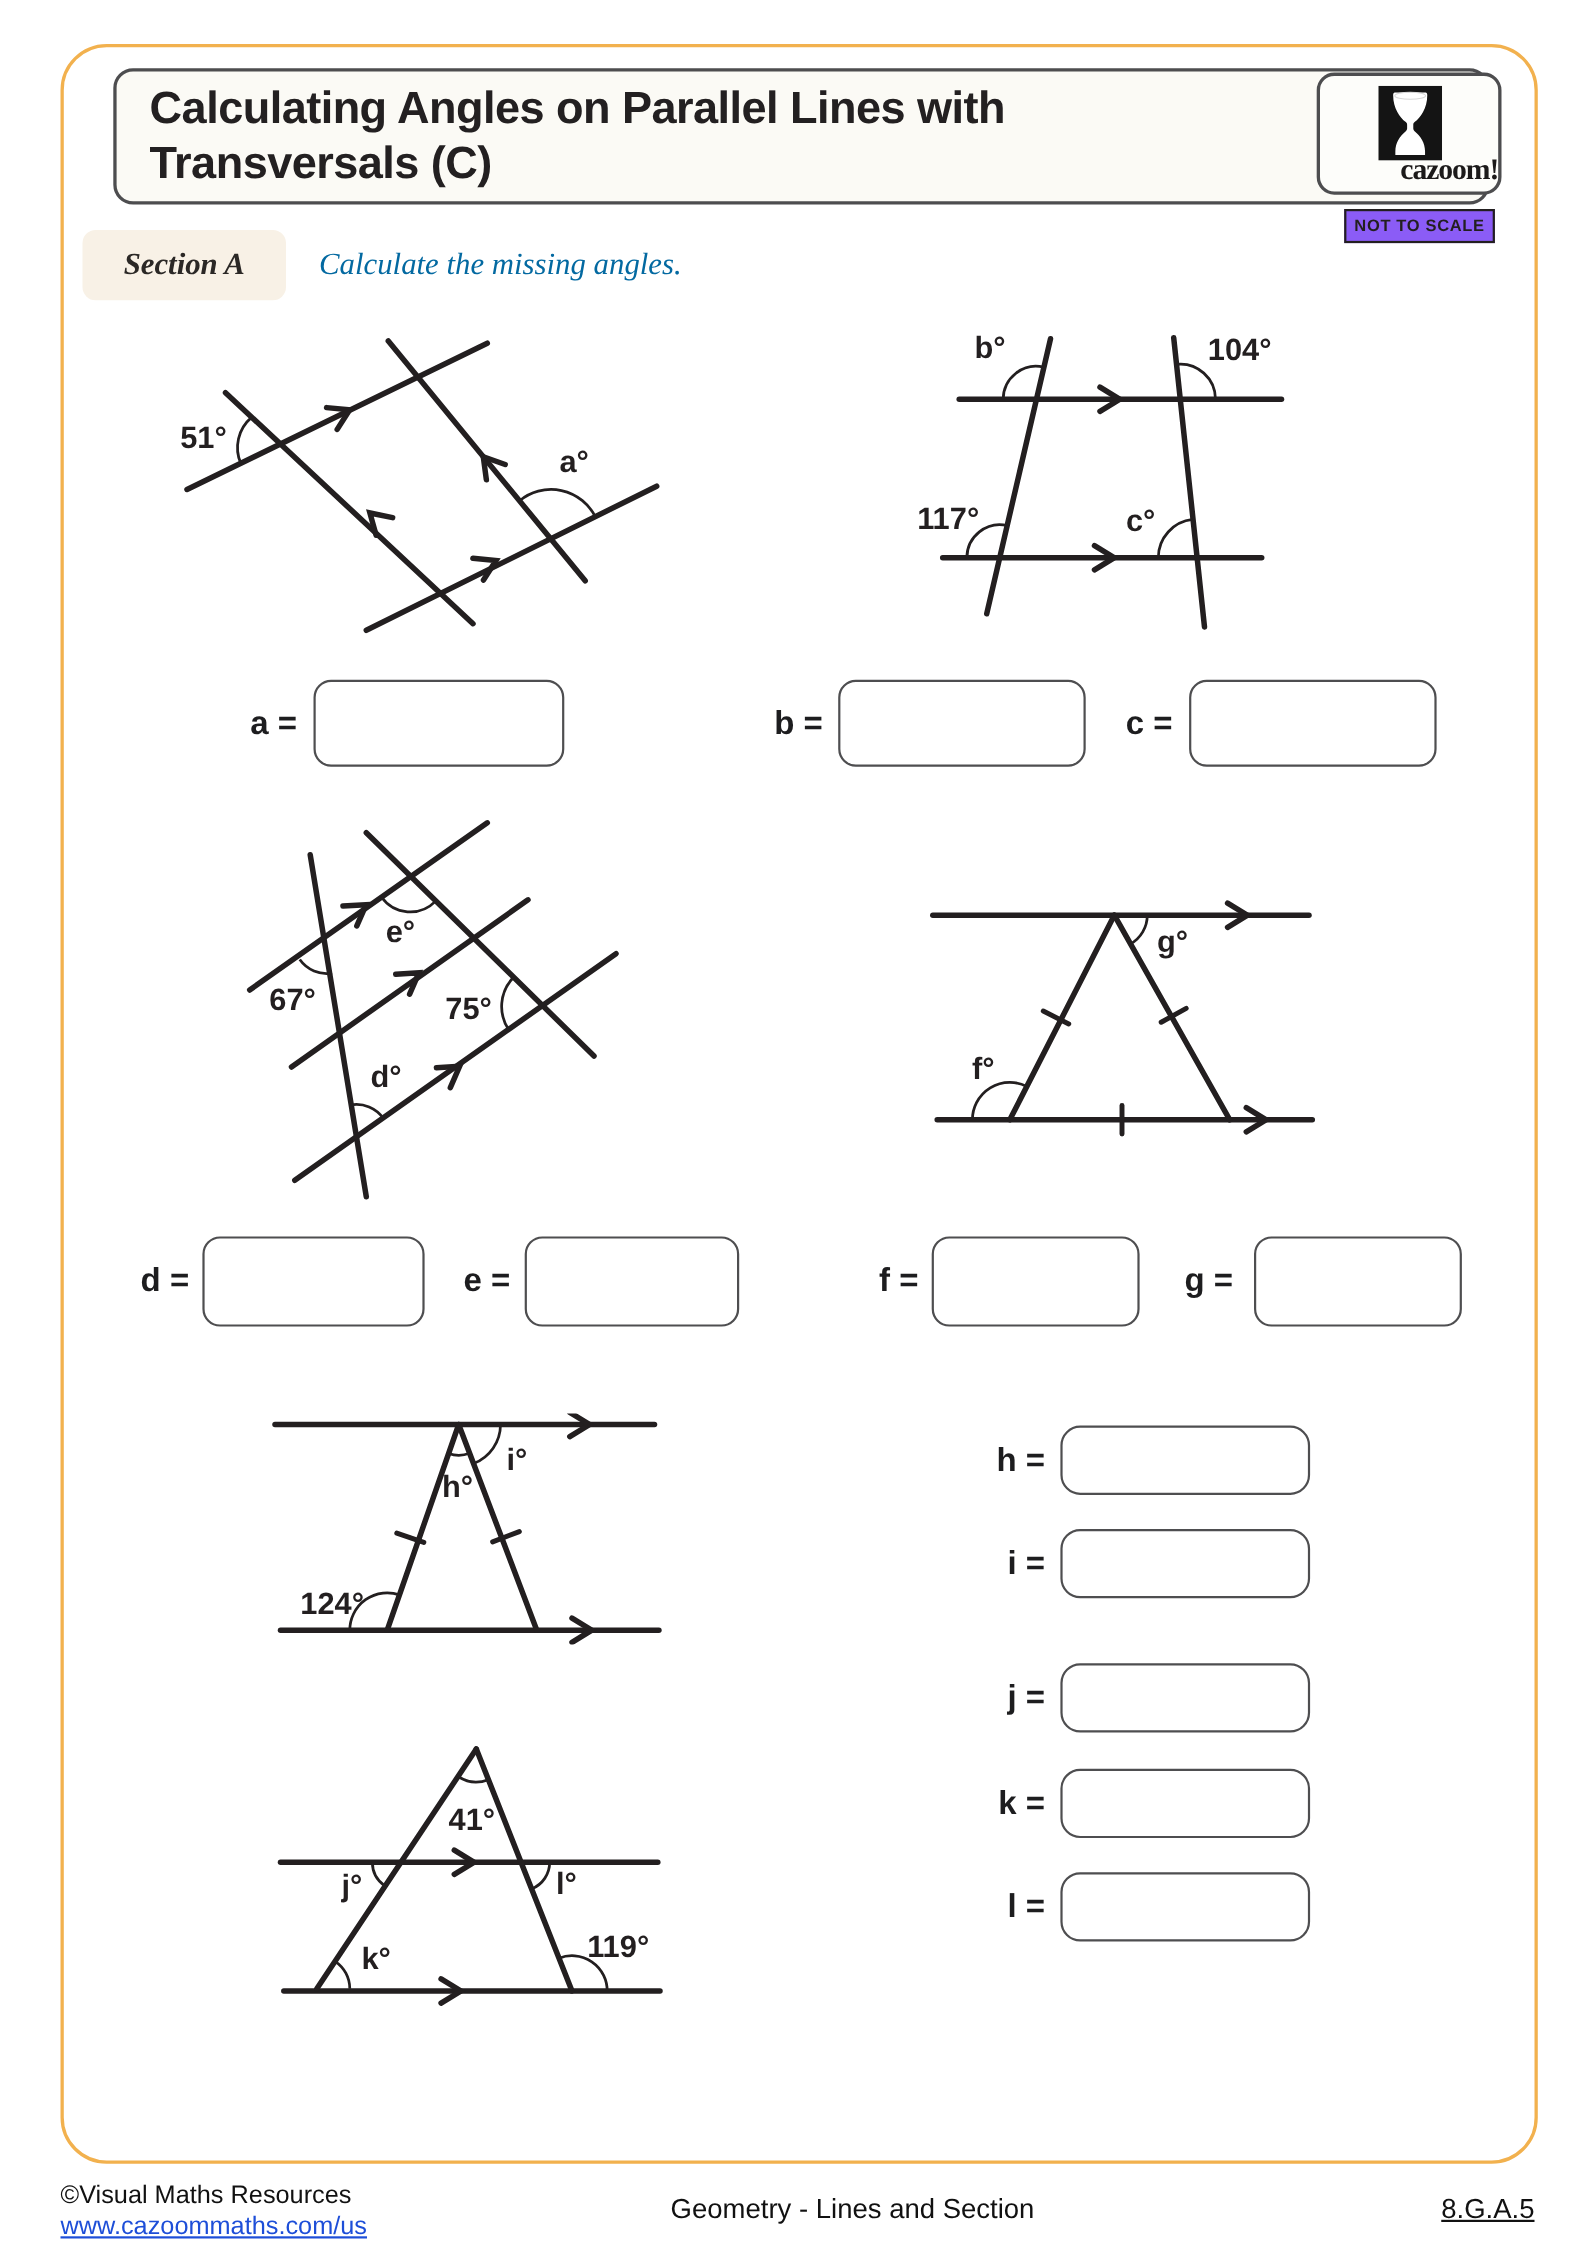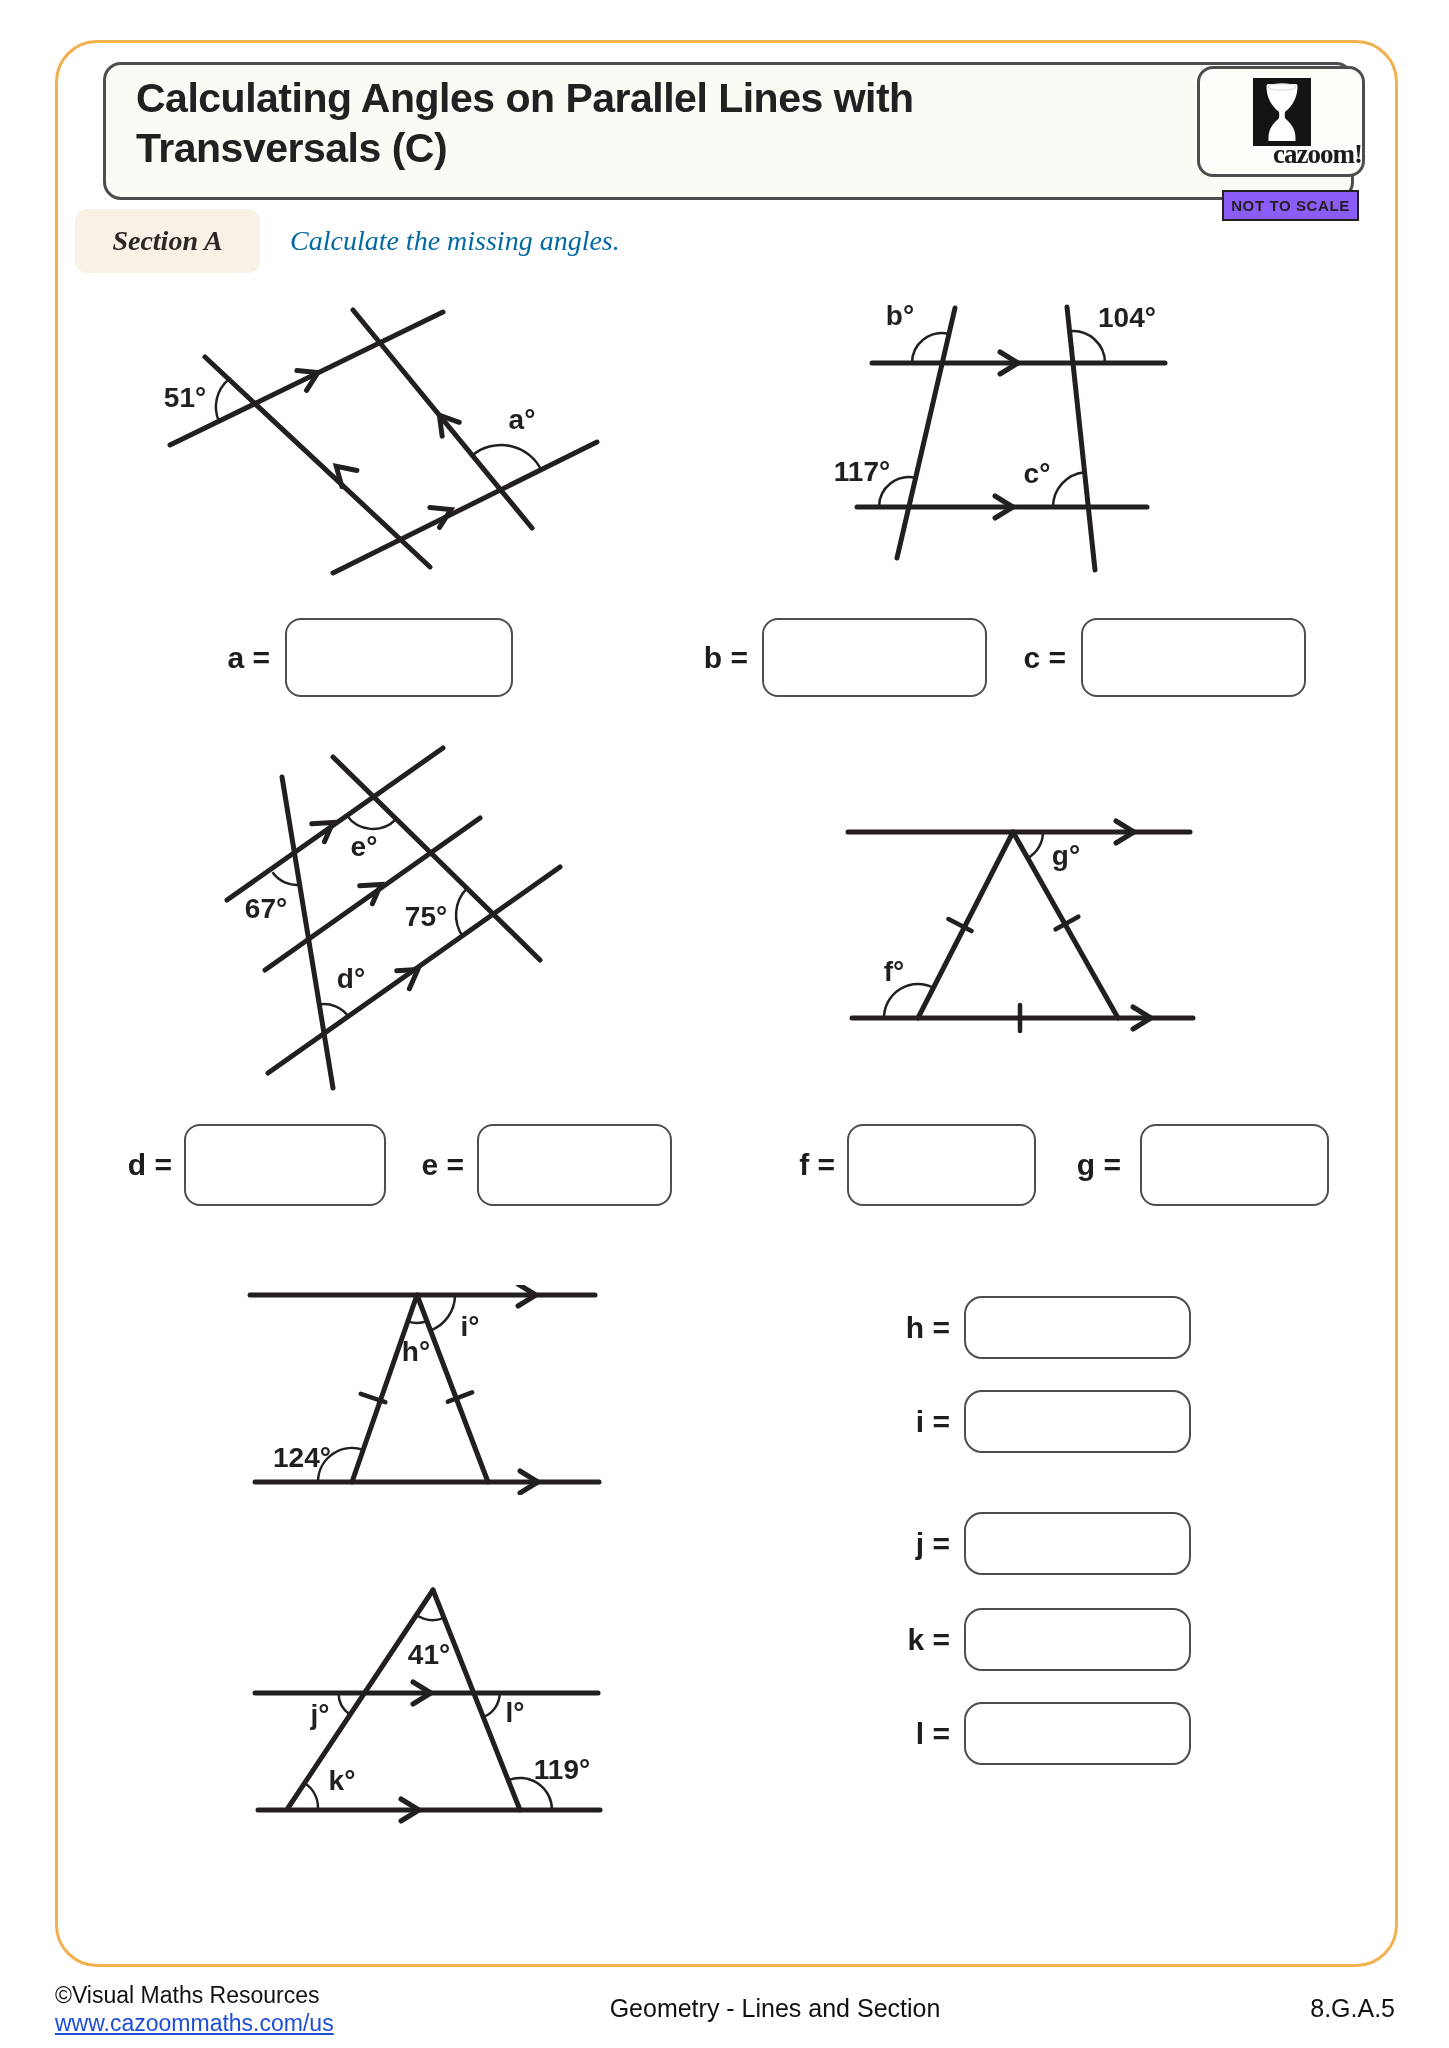--- a/index.html
+++ b/index.html
@@ -1,21 +1,21 @@
 <!DOCTYPE html>
 <html><head>
 <meta charset="utf-8">
 <style>
   html,body{margin:0;padding:0;background:#fff;}
   .page{position:relative;width:1449px;height:2048px;background:#ffffff;
         font-family:"Liberation Sans",sans-serif;overflow:hidden;}
   .abs{position:absolute;}
   .frame{position:absolute;left:55px;top:40px;width:1337px;height:1921px;
          border:3px solid #f2b14e;border-radius:42px;}
-  .title-box{position:absolute;left:103px;top:62px;width:1251px;height:138px;
+  .title-box{position:absolute;left:103px;top:62px;width:1251px;height:124px;
              background:#fbfaf5;border:3px solid #4d4d4f;border-radius:18px;box-sizing:border-box;}
   .title-text{position:absolute;left:30px;top:8px;width:900px;
               font-size:41px;font-weight:bold;color:#232021;line-height:50px;letter-spacing:-0.5px;}
   .logo-box{position:absolute;left:1197px;top:66px;width:168px;height:111px;
             background:#fdfdfa;border:3px solid #4d4d4f;border-radius:16px;box-sizing:border-box;text-align:center;}
   .logo-text{font-family:"Liberation Serif",serif;font-weight:bold;font-size:27px;color:#1c1a1a;
              position:absolute;left:0;right:0;bottom:4px;letter-spacing:-1px;text-align:right;}
   .nts-box{position:absolute;left:1222px;top:190px;width:137px;height:31px;border:2.5px solid #231f20;
            background:#8b5cf6;box-sizing:border-box;text-align:center;line-height:27px;
            font-size:15px;font-weight:bold;color:#231f20;letter-spacing:0.6px;}
@@ -212,15 +212,15 @@
   <div class="ans-label" style="left:870px;top:1608px;width:80px;line-height:63px;">k =</div>
   <div class="ans-box" style="left:964px;top:1608px;width:227px;height:63px;border-radius:18px;"></div>
   <div class="ans-label" style="left:870px;top:1702px;width:80px;line-height:63px;">l =</div>
   <div class="ans-box" style="left:964px;top:1702px;width:227px;height:63px;border-radius:18px;"></div>
 
   <div class="foot" style="left:55px;top:1982px;font-size:23px;">©Visual Maths Resources</div>
   <div class="foot" style="left:55px;top:2010px;font-size:23px;">
     <a href="#">www.cazoommaths.com/us</a>
   </div>
   <div class="foot" style="left:575px;top:1994px;width:400px;text-align:center;font-size:25px;">Geometry - Lines and Section</div>
-  <div class="foot" style="left:1195px;top:1994px;width:200px;text-align:right;font-size:25px;">8.G.A.5</div>
+  <div class="foot" style="left:1195px;top:1994px;width:200px;text-align:right;font-size:25px;text-decoration:underline;">8.G.A.5</div>
 
 </div>
 
 </body></html>

